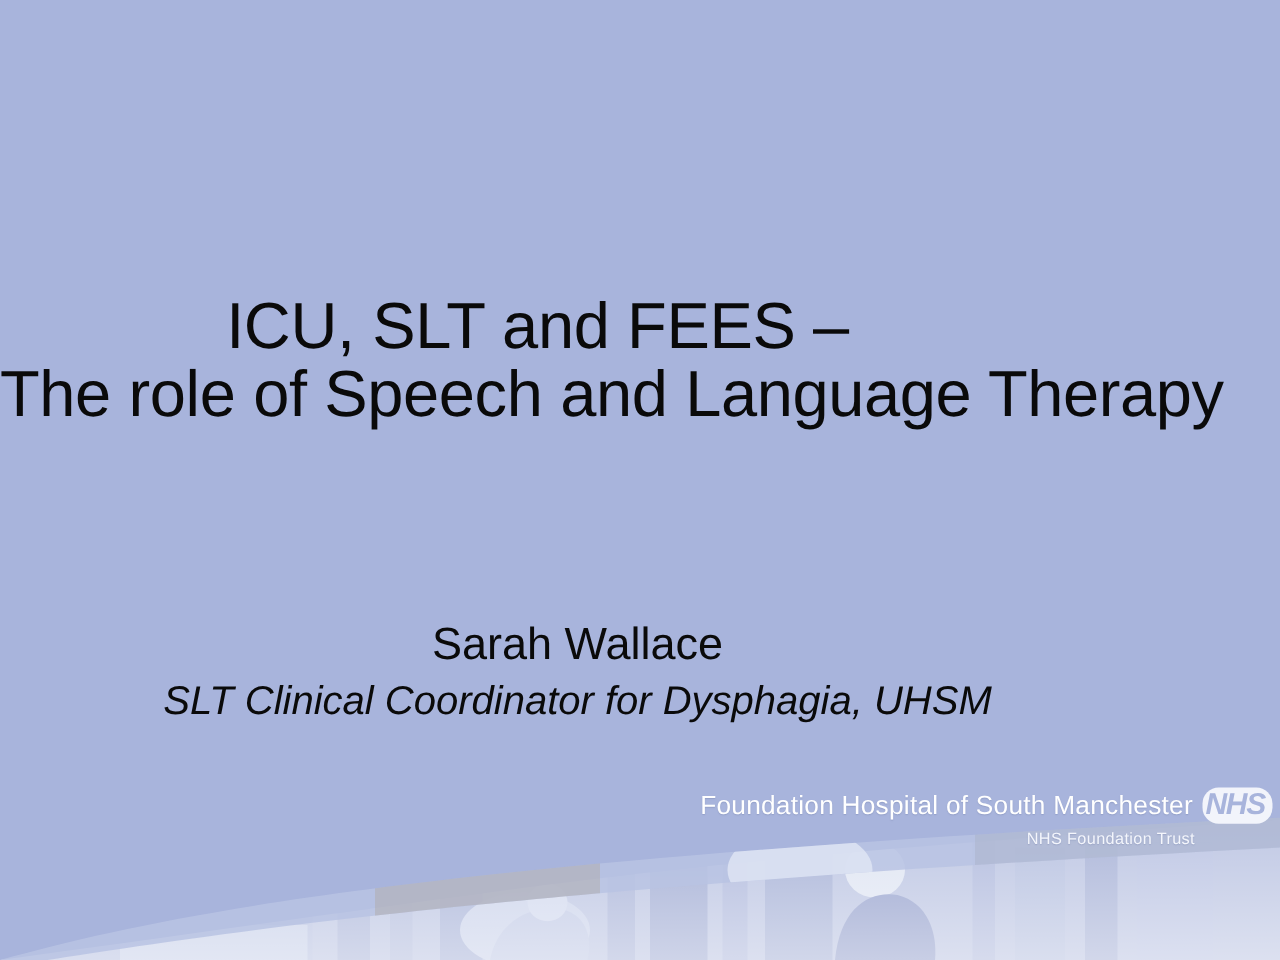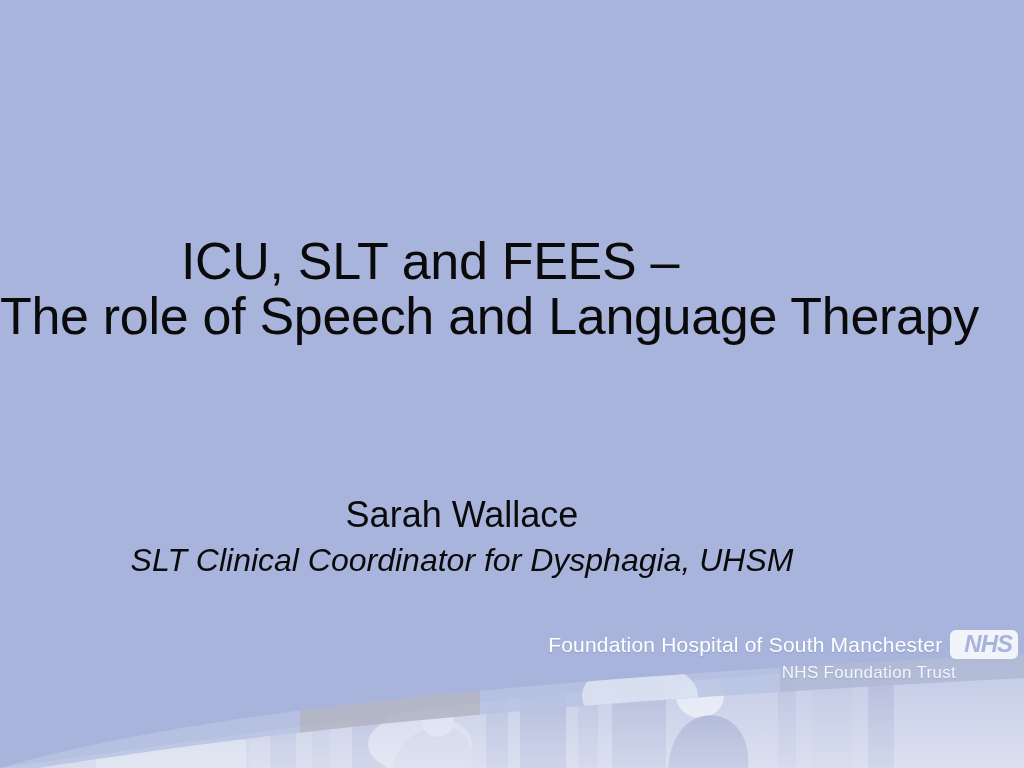--- a/index.html
+++ b/index.html
@@ -95,34 +95,34 @@
   #trust-name {
     font-size: 21px;
     color: #ffffff;
     letter-spacing: 0.2px;
     white-space: nowrap;
     text-shadow: 0 1px 1px rgba(120,132,176,0.45);
   }
   #nhs-logo {
     margin-left: 8px;
     background: #f2f4fb;
-    border-radius: 6px;
-    padding: 2px 6px 3px 14px;
+    border-radius: 13px;
+    padding: 2px 6px 3px 2px;
     font-size: 24px;
     font-weight: bold;
     font-style: italic;
     letter-spacing: -1px;
     color: #a8b4dc;
     line-height: 1;
     white-space: nowrap;
   }
   #trust-type {
     margin-top: 5px;
     margin-right: 62px;
-    font-size: 17px;
+    font-size: 13px;
     color: #f4f6fc;
     letter-spacing: 0.3px;
     white-space: nowrap;
     text-shadow: 0 1px 1px rgba(120,132,176,0.4);
   }
 </style>
 </head>
 <body>
 
 <div id="slide">

